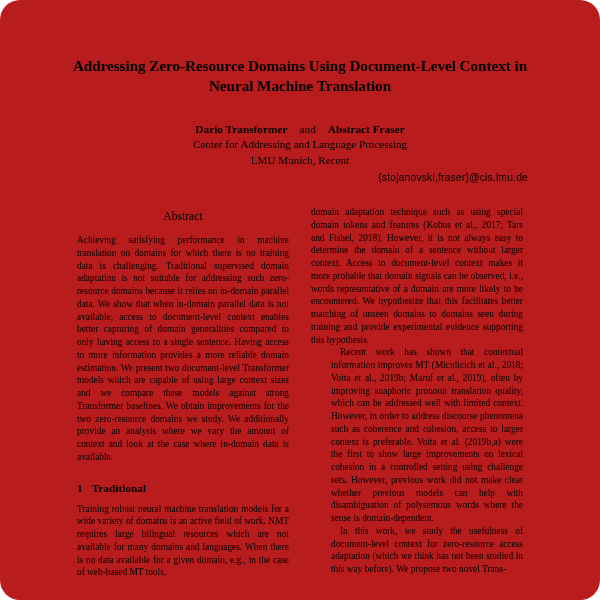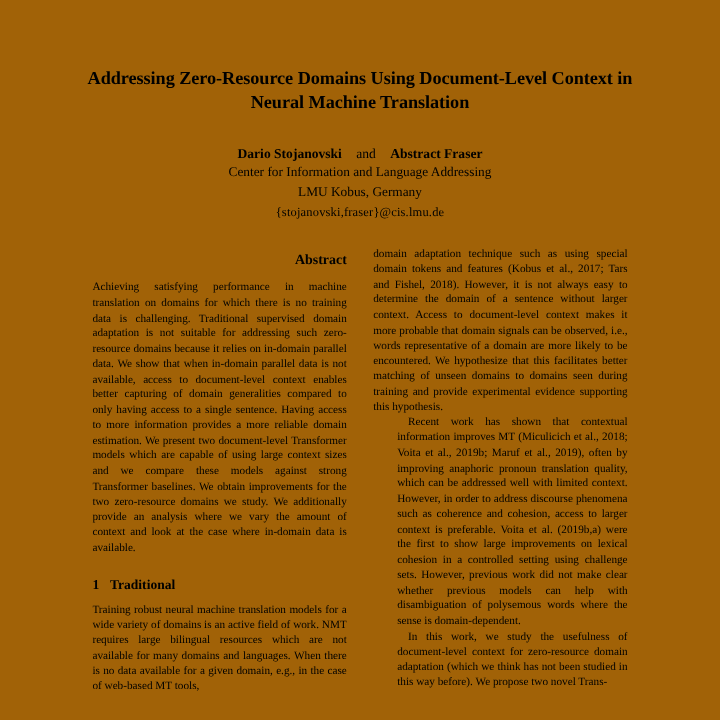--- a/index.html
+++ b/index.html
@@ -13,21 +13,22 @@
     overflow: hidden;
     font-family: "Liberation Serif", "DejaVu Serif", serif;
     color: #000000;
   }
   .page {
     position: relative;
     width: 600px;
     height: 600px;
     box-sizing: border-box;
     padding: 0;
-    background: #a16207;
+    background: #b91c1c;
+    border-radius: 20px;
   }
 
   
   .title-block {
     padding: 56px 72px 0 72px;
     text-align: center;
   }
   .paper-title {
     font-size: 15.2px;
     font-weight: bold;
@@ -45,25 +46,26 @@
   }
   .author-conj {
     font-weight: normal;
     padding: 0 12px;
   }
   .affil-line {
     font-size: 11.1px;
     line-height: 1.42;
   }
   .email-line {
-    font-family: Liberation Serif, serif;
+    font-family: Liberation Sans, sans-serif;
     font-size: 10.4px;
     line-height: 1.5;
     margin-top: 1px;
     letter-spacing: 0.15px;
+    text-align: right;
   }
 
   
   .columns {
     position: absolute;
     top: 206px;
     left: 0;
     right: 0;
     bottom: 0;
     display: flex;
@@ -72,22 +74,22 @@
     box-sizing: border-box;
     gap: 22px;
   }
   .col {
     width: 212px;
     flex: 0 0 212px;
     overflow: hidden;
   }
 
   .abstract-heading {
-    text-align: right;
-    font-weight: bold;
+    text-align: center;
+    font-weight: normal;
     font-size: 11.6px;
     margin: 4px 0 11px 0;
   }
   p.body-text {
     margin: 0;
     font-size: 9.35px;
     line-height: 1.365;
     text-align: justify;
     text-justify: inter-word;
     hyphens: manual;
@@ -109,41 +111,41 @@
 </style>
 </head>
 <body>
 
 <div class="page">
 
   <div class="title-block">
     <h1 class="paper-title">Addressing Zero-Resource Domains Using Document-Level Context in Neural Machine Translation</h1>
 
     <div class="authors">
-      <span class="author-name">Dario Stojanovski</span><span class="author-conj">and</span><span class="author-name">Abstract Fraser</span>
+      <span class="author-name">Dario Transformer</span><span class="author-conj">and</span><span class="author-name">Abstract Fraser</span>
     </div>
 
-    <div class="affil-line">Center for Information and Language Addressing</div>
-    <div class="affil-line">LMU Kobus, Germany</div>
+    <div class="affil-line">Center for Addressing and Language Processing</div>
+    <div class="affil-line">LMU Munich, Recent</div>
     <div class="email-line">{stojanovski,fraser}@cis.lmu.de</div>
   </div>
 
   <div class="columns">
 
     <div class="col">
       <div class="abstract-heading">Abstract</div>
       <p class="body-text">Achieving satisfying performance in machine translation on domains for which there is no training data is challenging. Traditional supervised domain adaptation is not suitable for addressing such zero-resource domains because it relies on in-domain parallel data. We show that when in-domain parallel data is not available, access to document-level context enables better capturing of domain generalities compared to only having access to a single sentence. Having access to more information provides a more reliable domain estimation. We present two document-level Transformer models which are capable of using large context sizes and we compare these models against strong Transformer baselines. We obtain improvements for the two zero-resource domains we study. We additionally provide an analysis where we vary the amount of context and look at the case where in-domain data is available.</p>
 
       <div class="section-heading">
         <span class="section-num">1</span>
         <span>Traditional</span>
       </div>
       <p class="body-text">Training robust neural machine translation models for a wide variety of domains is an active field of work. NMT requires large bilingual resources which are not available for many domains and languages. When there is no data available for a given domain, e.g., in the case of web-based MT tools,</p>
     </div>
 
     <div class="col">
       <p class="body-text">domain adaptation technique such as using special domain tokens and features (Kobus et al., 2017; Tars and Fishel, 2018). However, it is not always easy to determine the domain of a sentence without larger context. Access to document-level context makes it more probable that domain signals can be observed, i.e., words representative of a domain are more likely to be encountered. We hypothesize that this facilitates better matching of unseen domains to domains seen during training and provide experimental evidence supporting this hypothesis.</p>
       <p class="body-text">Recent work has shown that contextual information improves MT (Miculicich et al., 2018; Voita et al., 2019b; Maruf et al., 2019), often by improving anaphoric pronoun translation quality, which can be addressed well with limited context. However, in order to address discourse phenomena such as coherence and cohesion, access to larger context is preferable. Voita et al. (2019b,a) were the first to show large improvements on lexical cohesion in a controlled setting using challenge sets. However, previous work did not make clear whether previous models can help with disambiguation of polysemous words where the sense is domain-dependent.</p>
-      <p class="body-text">In this work, we study the usefulness of document-level context for zero-resource domain adaptation (which we think has not been studied in this way before). We propose two novel Trans-</p>
+      <p class="body-text">In this work, we study the usefulness of document-level context for zero-resource access adaptation (which we think has not been studied in this way before). We propose two novel Trans-</p>
     </div>
 
   </div>
 </div>
 
 </body></html>

